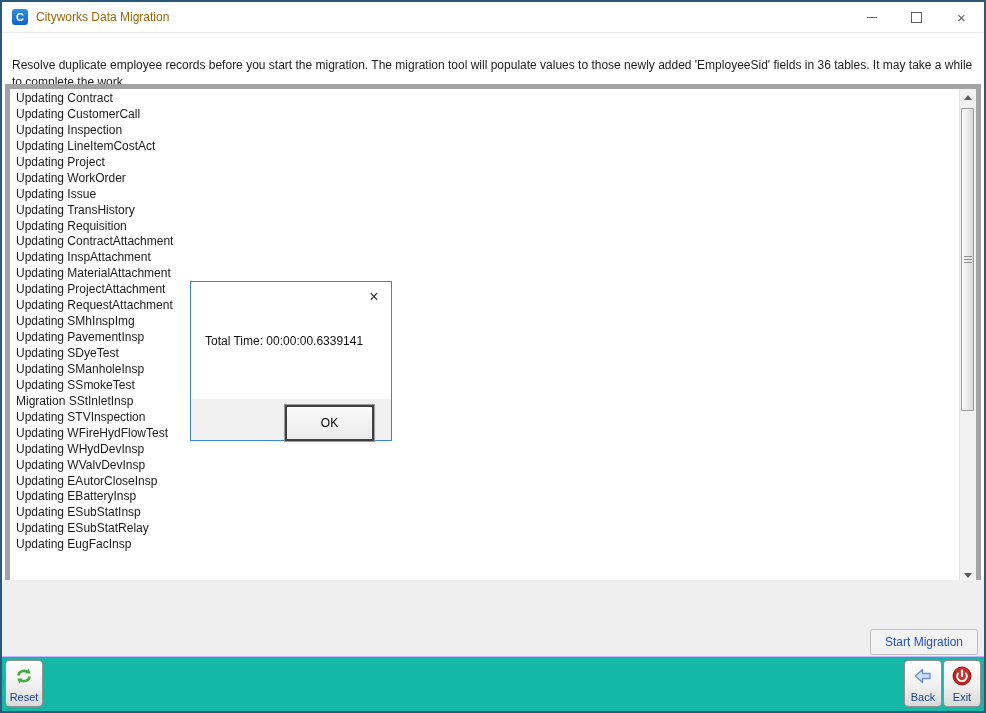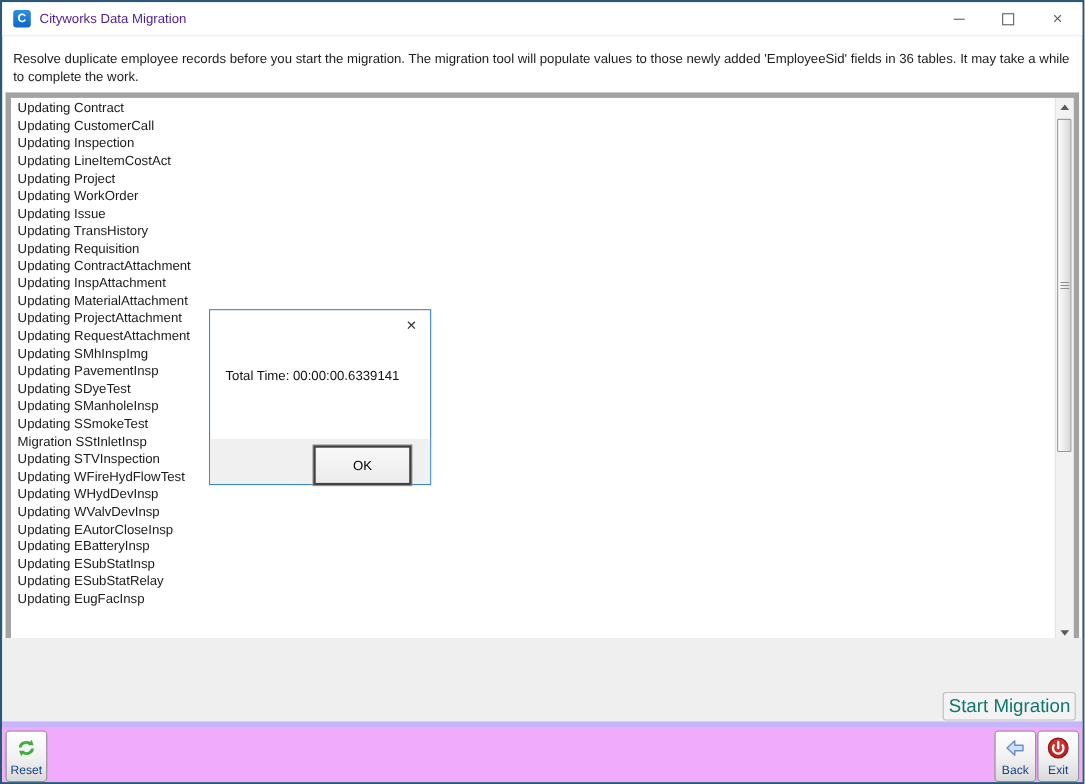--- a/index.html
+++ b/index.html
@@ -2,49 +2,49 @@
 <html><head>
 <meta charset="utf-8">
 <style>
   html,body{margin:0;padding:0;background:#d4d4d4;}
   .window{position:relative;width:986px;height:713px;box-sizing:border-box;border:2px solid #2a5878;
           background:#fff;font-family:"Liberation Sans",sans-serif;overflow:hidden;}
   
   .titlebar{height:30px;display:flex;align-items:center;padding-left:10px;background:#fff;}
   .app-icon{width:16px;height:16px;border-radius:3px;background:linear-gradient(#2f8de2,#0f66c6);
             color:#fff;font-size:11px;font-weight:bold;display:flex;align-items:center;justify-content:center;margin-right:8px;}
-  .title{font-size:12px;color:#4c1d95;}
+  .title{font-size:12px;color:#a16207;}
   .win-controls{margin-left:auto;display:flex;height:100%;}
   .win-btn{width:45px;height:100%;display:flex;align-items:center;justify-content:center;color:#5f5f5f;cursor:default;}
   .min-glyph{width:10px;height:0;border-top:1px solid #5f5f5f;display:block;}
   .max-glyph{width:9px;height:9px;border:1px solid #5f5f5f;display:block;}
   .close-glyph{font-size:15px;line-height:15px;}
   
-  .instructions{padding:12px 10px 0 10px;font-size:12px;line-height:17px;color:#1c1c1c;border-top:1px solid #ececec;height:44px;}
+  .instructions{padding:24px 10px 0 10px;font-size:12px;line-height:17px;color:#1c1c1c;border-top:1px solid #ececec;height:44px;}
   
   .listbox{position:absolute;left:3px;right:3px;top:82px;height:495px;border:5px solid #a3a3a3;background:#fff;overflow:hidden;}
   .log{position:absolute;left:6px;top:2px;right:20px;font-size:12px;line-height:15.95px;color:#1a1a1a;white-space:nowrap;}
   .log-line{height:15.95px;}
   
   .vscroll{position:absolute;top:0;right:0;width:17px;height:100%;background:#f2f2f2;border-left:1px solid #e4e4e4;box-sizing:border-box;}
   .scroll-btn{position:absolute;left:0;width:16px;height:17px;display:flex;align-items:center;justify-content:center;}
   .scroll-up{top:0;}
   .scroll-down{bottom:0;}
   .tri-up{width:0;height:0;border-left:4px solid transparent;border-right:4px solid transparent;border-bottom:5px solid #5c5c5c;}
   .tri-down{width:0;height:0;border-left:4px solid transparent;border-right:4px solid transparent;border-top:5px solid #5c5c5c;}
   .thumb{position:absolute;left:1px;top:19px;width:13px;height:303px;background:linear-gradient(to right,#fdfdfd,#e9e9e9 55%,#d7d7d7);
          border:1px solid #9c9c9c;border-radius:1px;box-sizing:border-box;}
   .grip{position:absolute;top:50%;left:50%;transform:translate(-50%,-50%);width:8px;height:8px;
         background:repeating-linear-gradient(#8f8f8f 0 1px,transparent 1px 3px);}
   
   .gray-strip{position:absolute;left:0;right:0;top:578px;height:76px;background:#efefef;}
-  .start-btn{position:absolute;right:6px;top:49px;height:24px;padding:0 4px;font-size:17px;color:#0f766e;
+  .start-btn{position:absolute;right:6px;top:49px;height:24px;padding:0 14px;font-size:12px;color:#1d4ed8;
              background:#f3f3f3;border:1px solid #bdbdbd;border-radius:3px;display:flex;align-items:center;}
   
-  .bottom-bar{position:absolute;left:0;right:0;top:654px;bottom:0;background:#f0abfc;border-top:5px solid #c4b5fd;}
+  .bottom-bar{position:absolute;left:0;right:0;top:654px;bottom:0;background:#14b8a6;border-top:1px solid #c4b5fd;}
   .tool-btn{position:absolute;width:38px;height:47px;border:1px solid #909090;border-radius:4px;box-sizing:border-box;
             background:linear-gradient(#ffffff,#f0f0f0 55%,#dadada);display:flex;flex-direction:column;
             align-items:center;justify-content:flex-end;padding-bottom:2px;cursor:default;}
   .tool-btn .icon{flex:1;display:flex;align-items:center;justify-content:center;}
   .tool-label{font-size:11px;color:#15428b;line-height:13px;}
   .reset-btn{left:3px;top:3px;}
   .back-btn{right:42px;top:3px;}
   .exit-btn{right:3px;top:3px;}
   
   .dialog{position:absolute;left:188px;top:279px;width:202px;height:160px;background:#fff;border:1px solid #3a87d0;box-sizing:border-box;}

